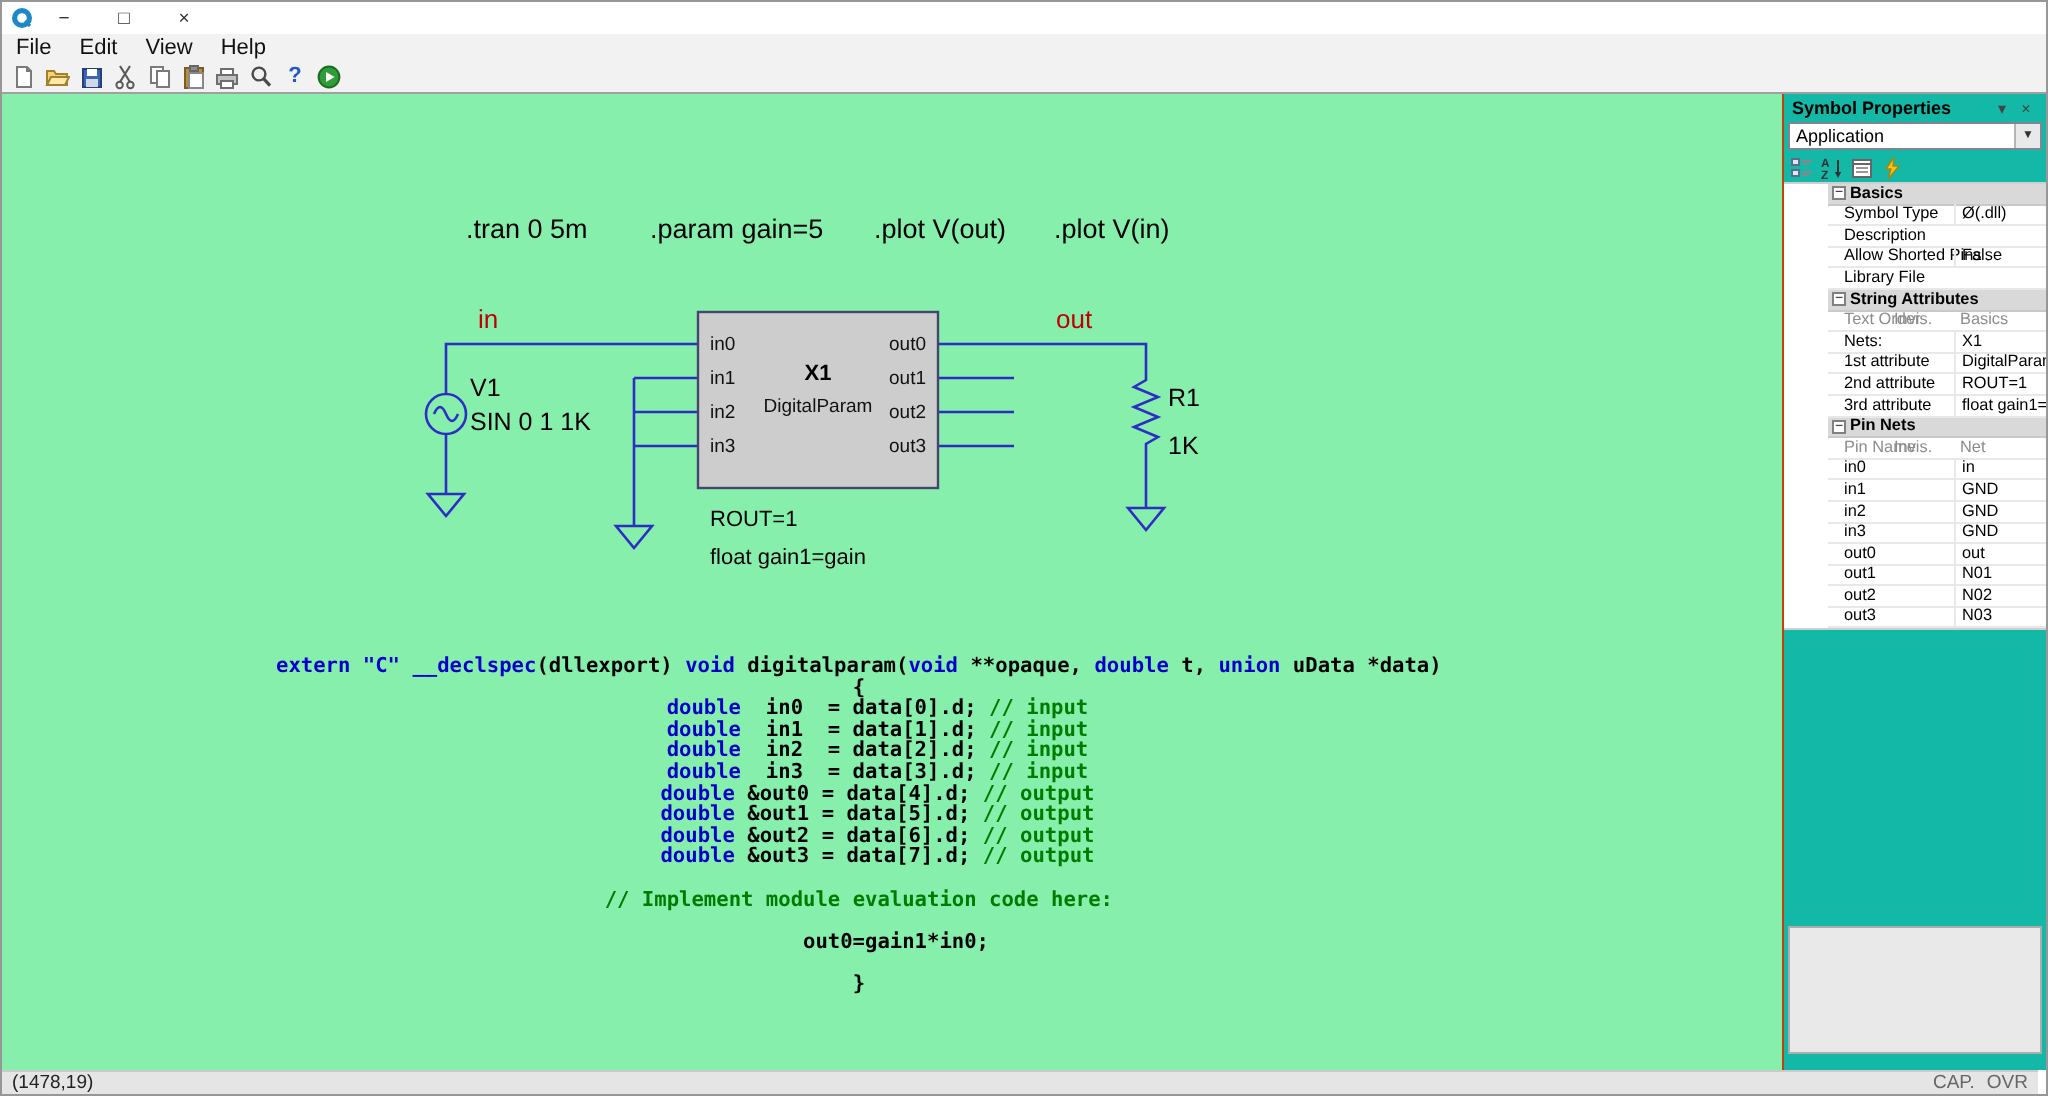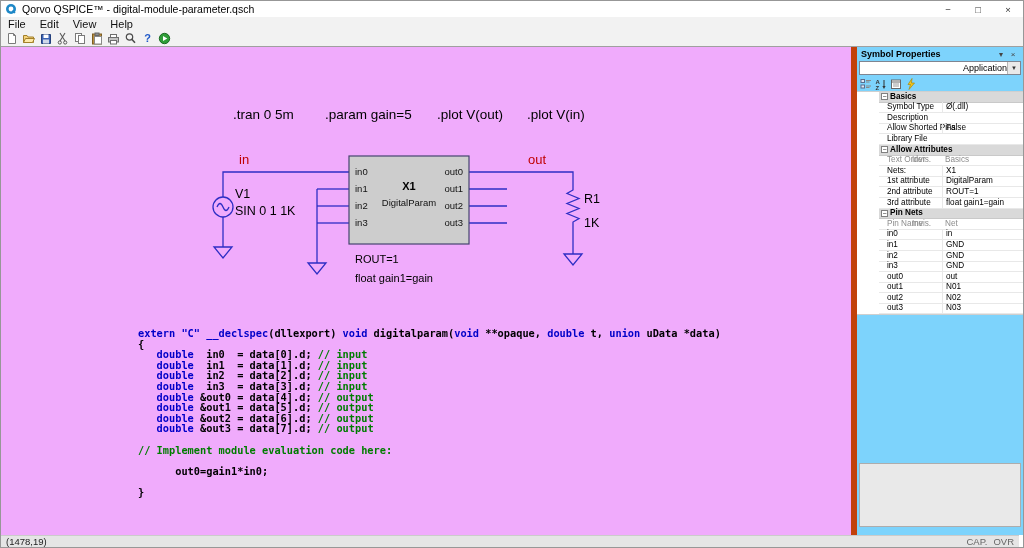--- a/index.html
+++ b/index.html
@@ -8,42 +8,42 @@
   .window{position:relative;width:1024px;height:548px;background:#fff;border:1px solid #979797;overflow:hidden;}
   .titlebar{height:16px;display:flex;align-items:center;background:#ffffff;padding-left:4px;}
   .title{font-size:10.5px;color:#000;margin-left:5px;flex:1;white-space:nowrap;}
   .winbtn{width:30px;height:16px;display:flex;align-items:center;justify-content:center;font-size:9.5px;color:#333;cursor:default;}
   .menubar{height:14px;background:#f2f2f2;display:flex;align-items:center;font-size:11px;color:#111;text-align:center;}
   .menubar span{padding:0 7px;}
   .toolbar{height:16px;background:#f2f2f2;border-bottom:1px solid #a0a0a0;display:flex;align-items:center;padding-left:3px;gap:2px;}
   .tbi{width:15px;height:15px;display:flex;align-items:center;justify-content:center;}
   .help-glyph{color:#1f58c8;font-weight:bold;font-size:11px;line-height:11px;}
   .main{position:absolute;top:46px;left:0;right:0;bottom:12px;display:flex;}
-  .canvas{position:relative;flex:1;background:#f0abfc;overflow:hidden;}
+  .canvas{position:relative;flex:1;background:#86efac;overflow:hidden;text-align:center;}
   .schematic{position:absolute;left:0;top:0;}
   text{font-family:"Liberation Sans",sans-serif;}
   .dir{font-size:13.5px;fill:#000;}
   .net{font-size:13px;fill:var(--netcolor,#c00000);}
   .wire line,.wire polyline{stroke:var(--wire,#2e2ec4);stroke-width:1.3;fill:none;}
   .sym{stroke:var(--wire,#2e2ec4);stroke-width:1.3;fill:none;}
   .block{fill:var(--symfill,#cdcdcd);stroke:#45456e;stroke-width:1.2;}
   .pintext{font-size:9.5px;fill:#111;}
   .refdes{font-size:11px;font-weight:bold;fill:#000;}
   .comptext{font-size:12.5px;fill:#000;}
   .attrtext{font-size:11px;fill:#000;}
   .code{position:absolute;left:137px;top:281px;font-family:"DejaVu Sans Mono",monospace;font-size:10.3px;font-weight:bold;line-height:10.6px;white-space:pre;color:#000;}
   .code .kw{color:var(--kw,#0000c8);}
   .code .cm{color:var(--cm,#007c00);}
   .code .pl{color:#000;}
-  .sidepanel{width:172px;background:#7dd3fc;border-left:6px solid #c2410c;font-size:8.2px;position:relative;color:#000;}
+  .sidepanel{width:132px;background:#14b8a6;border-left:1px solid #c2410c;font-size:8.2px;position:relative;color:#000;}
   .panel-header{height:14px;display:flex;align-items:center;padding:0 4px;font-size:9px;font-weight:bold;}
   .ph-title{flex:1;}
   .ph-icon{width:12px;text-align:center;font-size:8px;color:#444;font-weight:normal;}
   .combo{height:14px;margin:0 2px;background:#fff;border:1px solid #7f8591;display:flex;align-items:center;font-size:9px;}
-  .combo-label{flex:1;padding-left:3px;text-align:right;}
+  .combo-label{flex:1;padding-left:3px;}
   .combo-arrow{width:13px;height:12px;background:#e9e9e9;border-left:1px solid #b5b5b5;display:flex;align-items:center;justify-content:center;font-size:6px;color:#333;}
   .panel-toolbar{height:16px;display:flex;align-items:center;padding:2px 3px 1px;gap:3px;}
   .pt-icon{width:12px;height:12px;display:flex;align-items:center;justify-content:center;}
   .grid{background:#fff;border-top:1px solid #cfcfcf;border-bottom:1px solid #cfcfcf;}
   .prow{display:flex;height:10.6px;line-height:10.4px;border-bottom:1px solid #e8e8e8;align-items:center;overflow:visible;margin-left:22px;}
   .prow.section{background:#d9d9d9;font-weight:bold;border-bottom-color:#c9c9c9;}
   .expander{display:inline-block;width:7px;height:7px;border:1px solid #808080;background:#fff;font-size:7px;line-height:5px;text-align:center;color:#222;margin:0 2px;flex:none;font-weight:normal;}
   .pname{width:63px;padding-left:8px;white-space:nowrap;flex:none;}
   .pval{flex:1;border-left:1px solid #e8e8e8;padding-left:3px;white-space:nowrap;overflow:hidden;}
   .shcol{color:#8c8c8c;white-space:nowrap;}
@@ -59,21 +59,20 @@
 <body>
 
 <div class="window">
 
   <div class="titlebar">
     <svg width="12" height="12">
         <circle cx="6" cy="6" r="5" fill="#1e88c7"></circle>
         <circle cx="6" cy="6" r="2.4" fill="#fff"></circle>
         <path d="M7.5,7.5 L10,10" stroke="#1e88c7" stroke-width="1.6"></path>
       </svg>
-    <span class="title">Qorvo QSPICE™ - digital-module-parameter.qsch</span>
     <span class="winbtn">−</span>
     <span class="winbtn">□</span>
     <span class="winbtn">×</span>
   </div>
 
   <div class="menubar">
     <span>File</span>
     <span>Edit</span>
     <span>View</span>
     <span>Help</span>
@@ -267,21 +266,21 @@
           <div class="prow prop">
             <span class="pname">Allow Shorted Pins</span>
             <span class="pval">False</span>
           </div>
           <div class="prow prop">
             <span class="pname">Library File</span>
             <span class="pval"></span>
           </div>
           <div class="prow section">
             <span class="expander">−</span>
-            <span>Allow Attributes</span>
+            <span>String Attributes</span>
           </div>
           <div class="prow subheader">
             <span class="shcol shcol0">Text Order</span>
             <span class="shcol shcol1">Invis.</span>
             <span class="shcol shcol2">Basics</span>
           </div>
           <div class="prow prop">
             <span class="pname">Nets:</span>
             <span class="pval">X1</span>
           </div>

